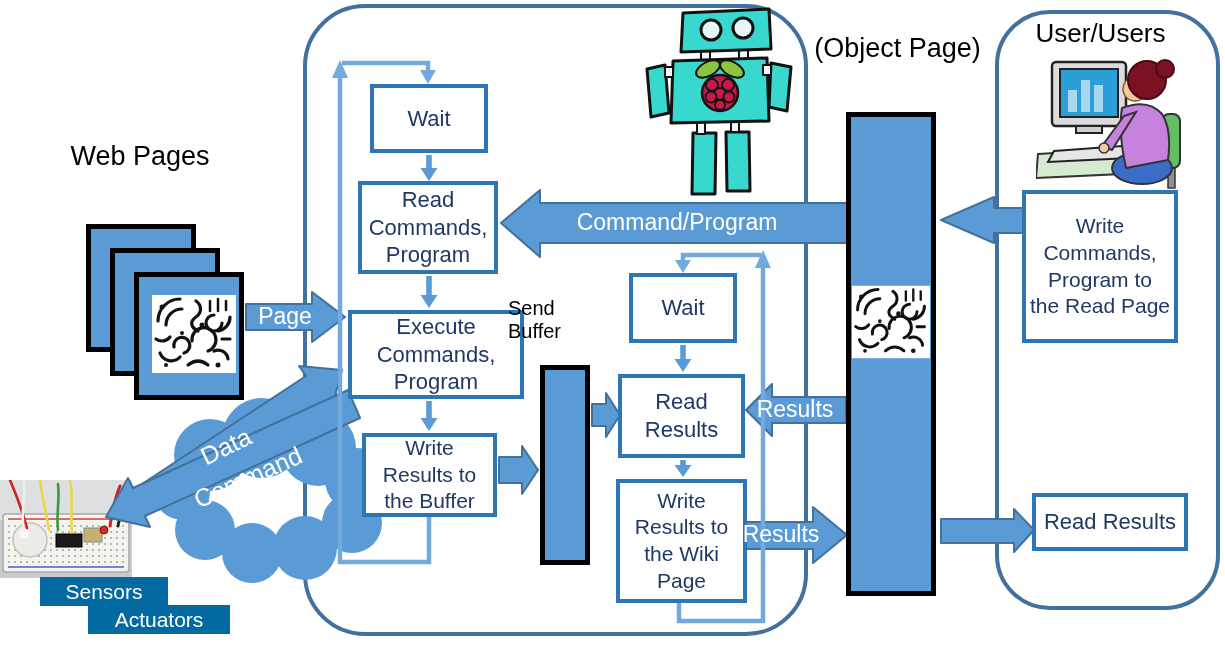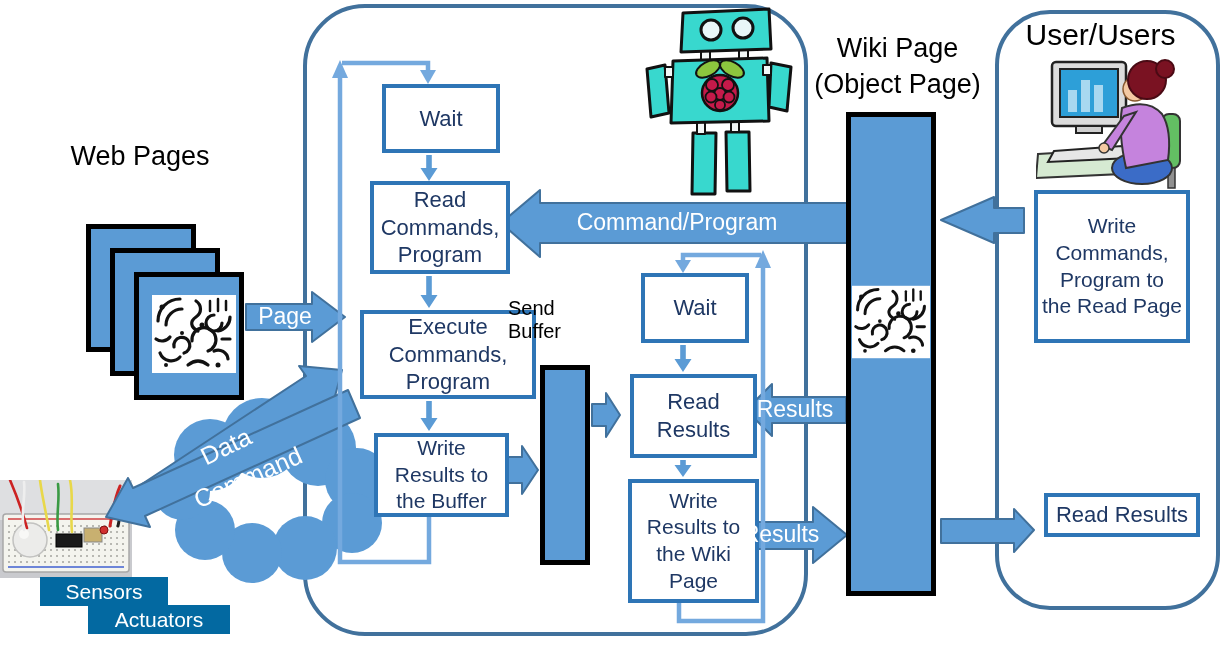--- a/index.html
+++ b/index.html
@@ -3,21 +3,21 @@
 <meta charset="utf-8">
 <style>
   html,body{margin:0;padding:0;background:#fff;}
   #canvas{position:relative;width:1225px;height:648px;background:#fff;overflow:hidden;
           font-family:"Liberation Sans",sans-serif;}
   #canvas *{box-sizing:border-box;}
   .abs{position:absolute;}
   .outline{position:absolute;border:4px solid #41719C;background:transparent;}
   .box{position:absolute;background:#fff;border:4px solid #2E75B6;color:#1F3864;
        display:flex;flex-direction:column;align-items:center;justify-content:center;
-       text-align:center;font-size:22px;line-height:1.27;margin-left:12px;}
+       text-align:center;font-size:22px;line-height:1.27;}
   .box .line{display:block;white-space:nowrap;}
   .title{position:absolute;color:#000;text-align:center;}
   .wlabel{position:absolute;color:#fff;font-size:23px;text-align:center;white-space:nowrap;}
   .tag{position:absolute;background:#0369a1;color:#fff;font-size:21px;text-align:center;}
   .pagecard{position:absolute;width:110px;height:128px;background:#5B9BD5;border:5px solid #000;}
   .blkrect{position:absolute;background:#5B9BD5;border:5px solid #000;}
   svg{display:block;}
 </style>
 </head>
 <body>
@@ -191,29 +191,28 @@
     <span class="line">the Wiki</span>
     <span class="line">Page</span>
   </div>
 
   <div class="box" style="left:1022px;top:190px;width:156px;height:153px;font-size:21px">
     <span class="line">Write</span>
     <span class="line">Commands,</span>
     <span class="line">Program to</span>
     <span class="line">the Read Page</span>
   </div>
-  <div class="box" style="left:1032px;top:493px;width:156px;height:44px">
+  <div class="box" style="left:1032px;top:493px;width:156px;height:58px">
     <span class="line">Read Results</span>
   </div>
 
   <div class="title" style="left:795px;top:30px;width:205px;font-size:27px;line-height:1.35">
-    <span style="display:block">Wiki Page</span>
     <span style="display:block">(Object Page)</span>
   </div>
-  <div class="title" style="left:1018px;top:18px;width:165px;font-size:30px">User/Users</div>
+  <div class="title" style="left:1018px;top:18px;width:165px;font-size:26px">User/Users</div>
   <div class="title" style="left:30px;top:138px;width:220px;font-size:27px;line-height:1.4">
     <span style="display:block">Web Pages</span>
   </div>
   <div class="title" style="left:508px;top:297px;width:90px;font-size:20px;line-height:1.15;text-align:left">
     <span style="display:block">Send</span>
     <span style="display:block">Buffer</span>
   </div>
 
   <div class="wlabel" style="left:250px;top:303px;width:70px">Page</div>
   <div class="wlabel" style="left:552px;top:209px;width:250px">Command/Program</div>

